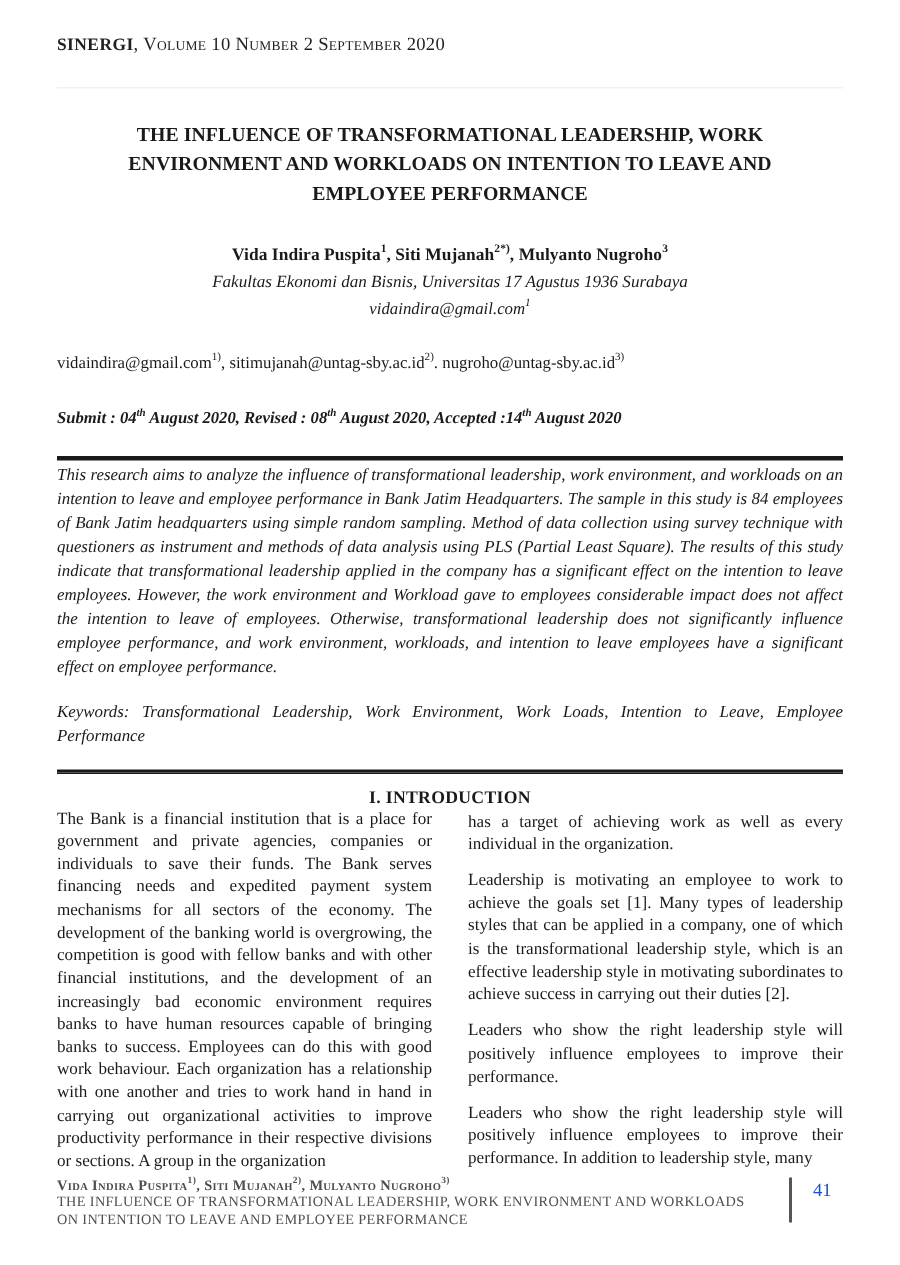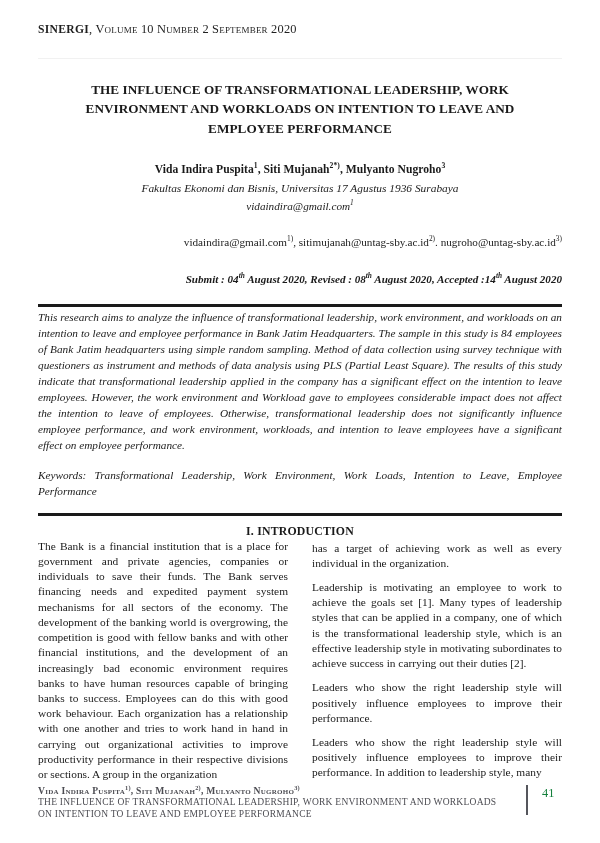--- a/index.html
+++ b/index.html
@@ -81,27 +81,27 @@
     font-size: 11.2px;
     font-style: italic;
     line-height: 1.5;
     margin-top: 1px;
     text-align: center;
   }
   sup { font-size: 0.66em; vertical-align: super; line-height: 0; }
 
   .emails-line {
     margin-top: 19px;
-    text-align: right;
+    text-align: left;
     font-size: 11.2px;
     line-height: 1.5;
   }
   .submit-line {
     margin-top: 20px;
-    text-align: right;
+    text-align: left;
     font-size: 11.1px;
     font-style: italic;
     font-weight: bold;
     line-height: 1.5;
   }
 
   
   .rule-double {
     margin-top: 17px;
     border-top: 2.1px solid #1a1a1a;
@@ -196,21 +196,21 @@
   }
   .footer-rule {
     width: 2px;
     background: #55565c;
     height: 30px;
     margin-left: 4px;
     margin-right: 14px;
   }
   .page-number {
     font-size: 12.4px;
-    color: #15803d;
+    color: #1d4ed8;
     padding-top: 1px;
     min-width: 20px;
   }
 </style>
 </head>
 <body>
 
 <div class="page">
 
   <div class="running-head">

